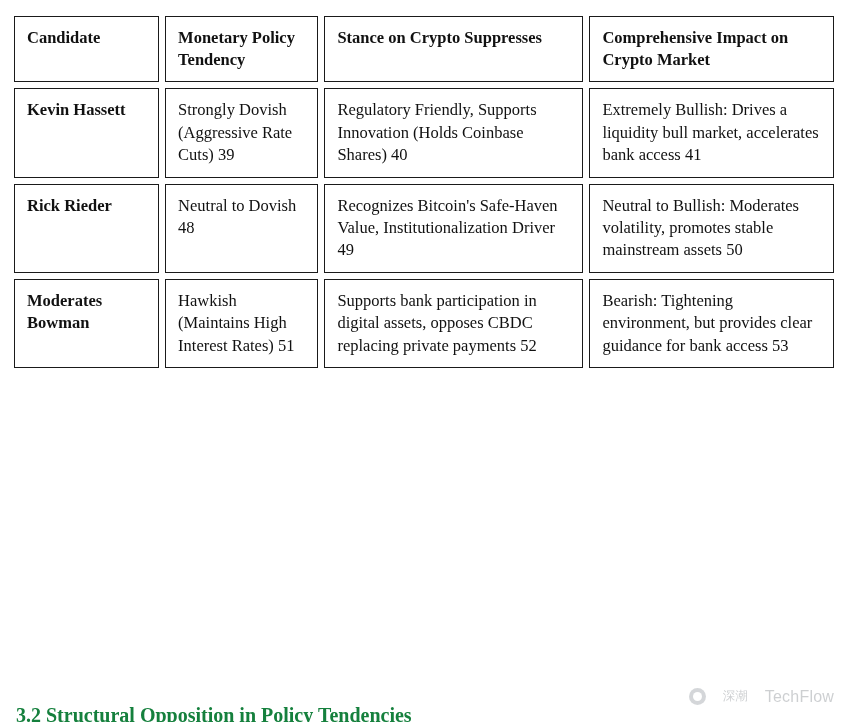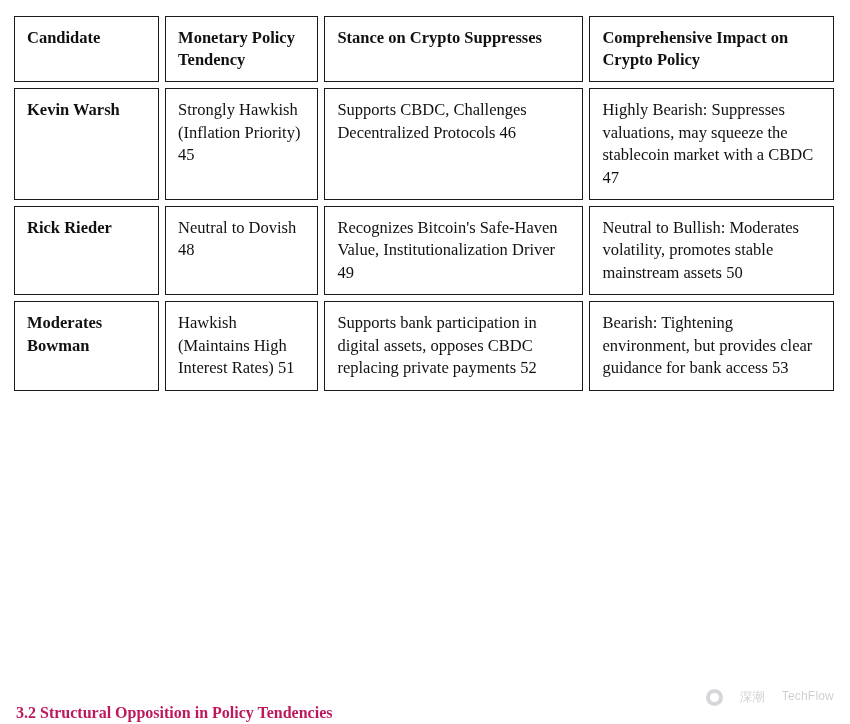--- a/index.html
+++ b/index.html
@@ -57,22 +57,22 @@
   }
   th.head-name   { vertical-align: middle; }
   th.head-mon,
   th.head-stance,
   th.head-impact { vertical-align: top; }
   .footer-heading {
     position: absolute;
     left: 16px;
     bottom: 2px;
     font-weight: bold;
-    font-size: 16px;
-    color: #be185d;
+    font-size: 20px;
+    color: #15803d;
     white-space: nowrap;
     overflow: hidden;
     height: 18px;
   }
   .watermark {
     position: absolute;
     right: 16px;
     bottom: 18px;
     display: flex;
     gap: 17px;
@@ -96,21 +96,21 @@
     height: 9px;
     border-radius: 50%;
     background: #ffffff;
   }
   .watermark .wm-cn {
     font-size: 12.5px;
     color: #8a8f94;
     font-family: "DejaVu Sans", sans-serif;
   }
   .watermark .wm-en {
-    font-size: 12px;
+    font-size: 16px;
     color: #8a8f94;
     font-family: "Liberation Sans", sans-serif;
     letter-spacing: 0.2px;
   }
 </style>
 </head>
 <body>
 
 <div class="page">
   <div class="top-strip"></div>
@@ -120,29 +120,29 @@
       <col class="col-name">
       <col class="col-mon">
       <col class="col-stance">
       <col class="col-impact">
     </colgroup>
     <thead>
       <tr>
         <th class="head-name">Candidate</th>
         <th class="head-mon">Monetary Policy Tendency</th>
         <th class="head-stance">Stance on Crypto Suppresses</th>
-        <th class="head-impact">Comprehensive Impact on Crypto Policy</th>
+        <th class="head-impact">Comprehensive Impact on Crypto Market</th>
       </tr>
     </thead>
     <tbody>
       <tr>
-        <td class="name-cell">Kevin Warsh</td>
-        <td>Strongly Hawkish (Inflation Priority) 45</td>
-        <td>Supports CBDC, Challenges Decentralized Protocols 46</td>
-        <td>Highly Bearish: Suppresses valuations, may squeeze the stablecoin market with a CBDC 47</td>
+        <td class="name-cell">Kevin Hassett</td>
+        <td>Strongly Dovish (Aggressive Rate Cuts) 39</td>
+        <td>Regulatory Friendly, Supports Innovation (Holds Coinbase Shares) 40</td>
+        <td>Extremely Bullish: Drives a liquidity bull market, accelerates bank access 41</td>
       </tr>
       <tr>
         <td class="name-cell">Rick Rieder</td>
         <td>Neutral to Dovish 48</td>
         <td>Recognizes Bitcoin's Safe-Haven Value, Institutionalization Driver 49</td>
         <td>Neutral to Bullish: Moderates volatility, promotes stable mainstream assets 50</td>
       </tr>
       <tr>
         <td class="name-cell">Moderates Bowman</td>
         <td>Hawkish (Maintains High Interest Rates) 51</td>

